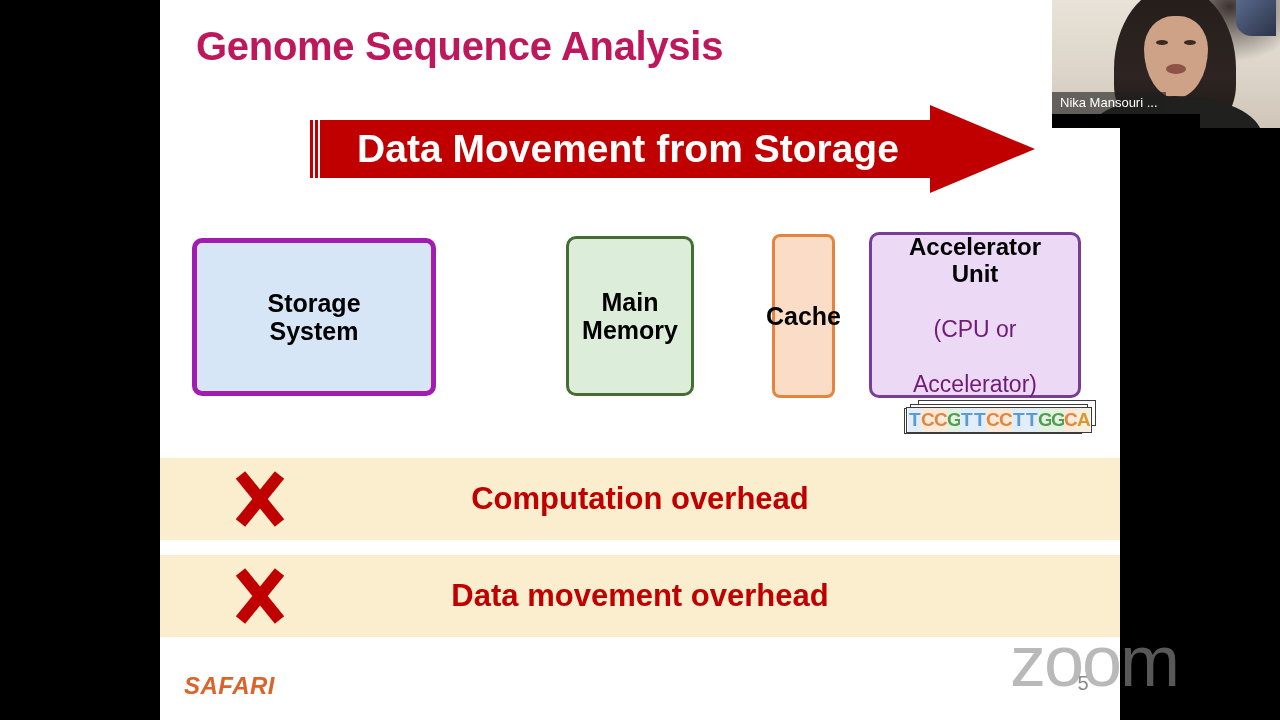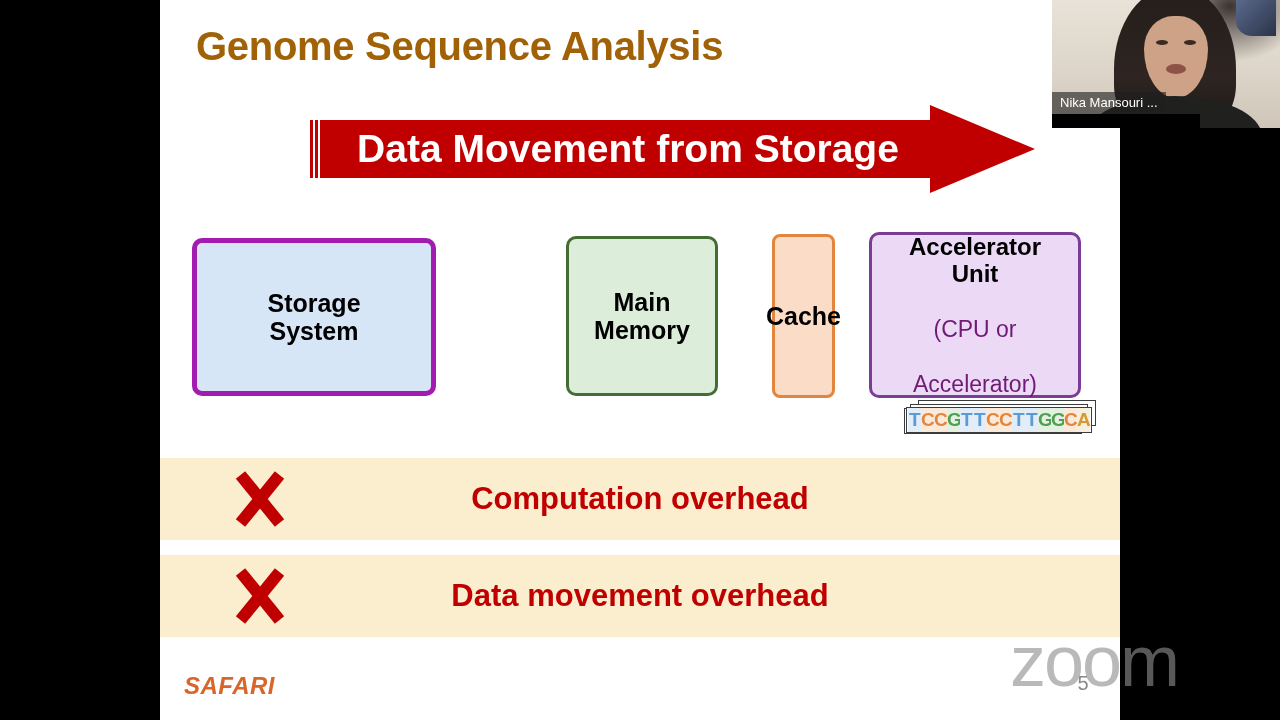--- a/index.html
+++ b/index.html
@@ -31,21 +31,21 @@
     overflow: hidden;
   }
 
   
   .slide-title {
     position: absolute;
     left: 36px;
     top: 24px;
     font-size: 40px;
     font-weight: bold;
-    color: #a16207;
+    color: #be185d;
     letter-spacing: -0.3px;
     white-space: nowrap;
   }
 
   
   .arrow-wrap {
     position: absolute;
     left: 150px;
     top: 105px;
     width: 790px;
@@ -118,21 +118,21 @@
     width: 244px;
     height: 158px;
     background: #d6e6f6;
     border: 5px solid #a21caf;
     font-size: 25px;
   }
 
   .box-memory {
     left: 406px;
     top: 236px;
-    width: 152px;
+    width: 128px;
     height: 160px;
     background: #dceeda;
     border: 3px solid #456c32;
     font-size: 25px;
   }
 
   .box-cache {
     left: 612px;
     top: 234px;
     width: 63px;

